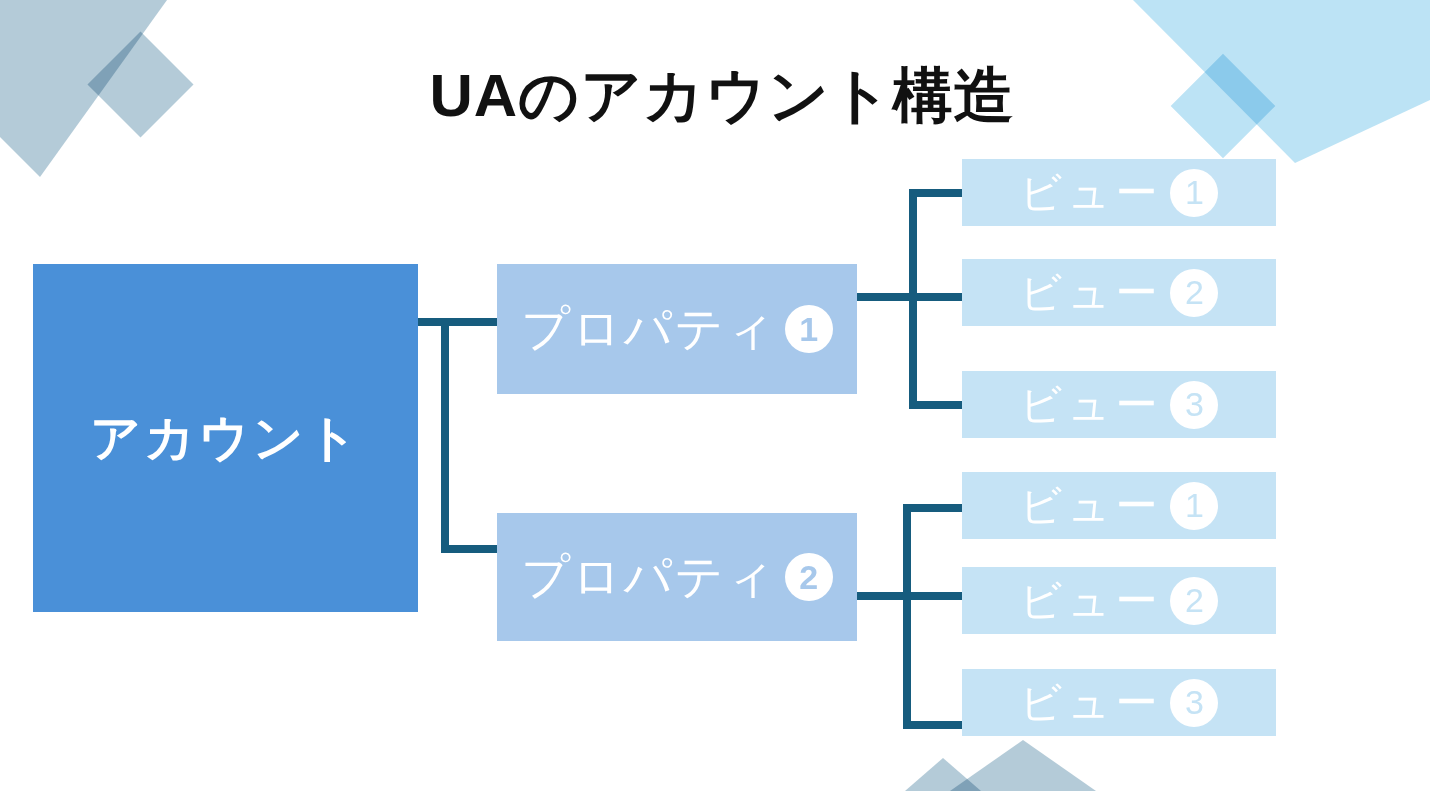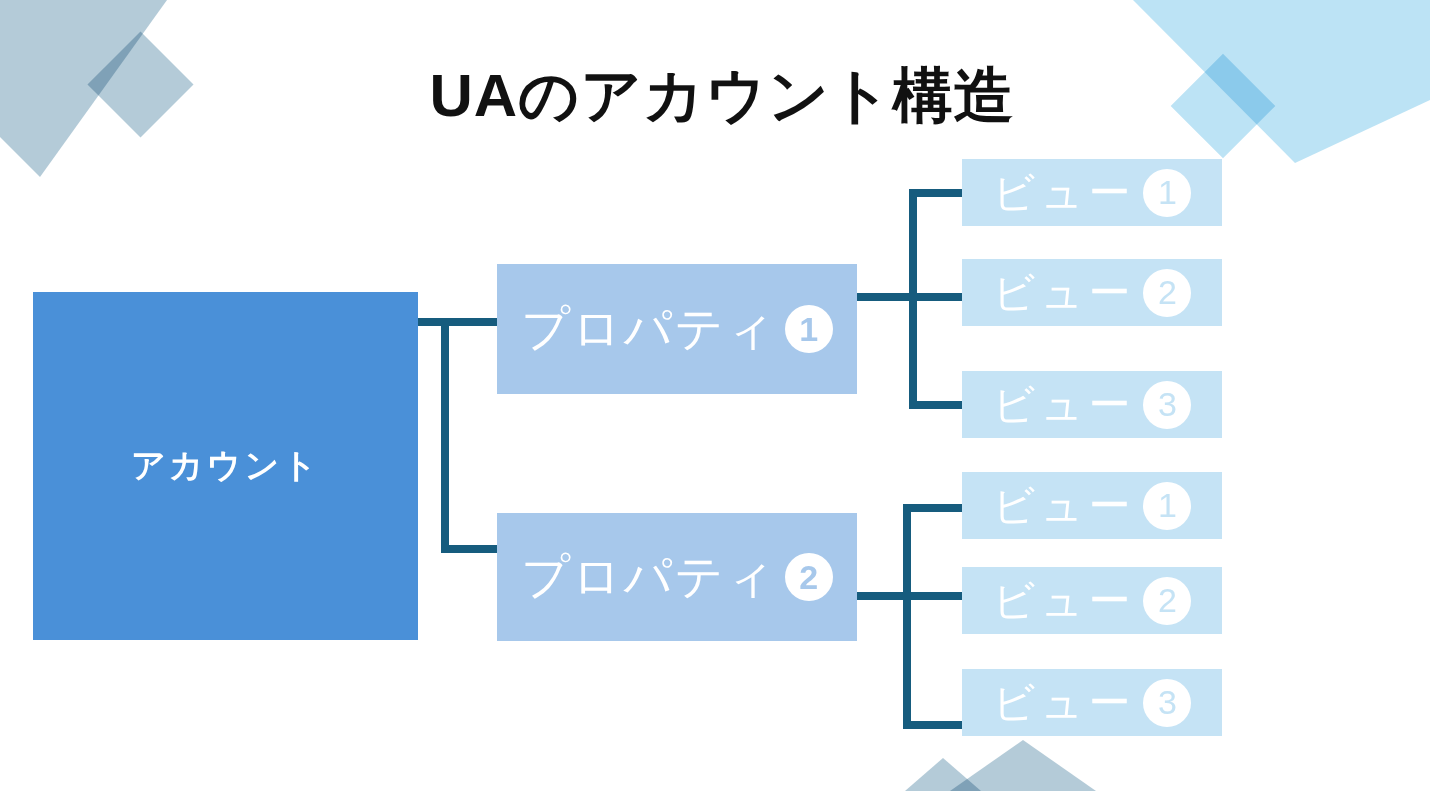--- a/index.html
+++ b/index.html
@@ -83,37 +83,36 @@
     position: absolute;
     z-index: 2;
     display: flex;
     align-items: center;
     justify-content: center;
     color: var(--box-text);
   }
   .box-account {
     left: 33px; top: 264px; width: 385px; height: 348px;
     background: var(--account-blue);
-    font-size: 34px;
+    font-size: 50px;
     font-weight: 700;
     letter-spacing: 3px;
-    margin-top: 28px;
   }
   .box-property {
     left: 497px; width: 360px; height: 130px;
     background: var(--property-blue);
     font-size: 48px;
     font-weight: 400;
     letter-spacing: 2px;
     align-items: center;
   }
   .box-property-1 { top: 264px; }
   .box-property-2 { top: 513px; height: 128px; }
   .box-view {
-    left: 962px; width: 260px; height: 67px;
+    left: 962px; width: 314px; height: 67px;
     background: var(--view-blue);
     font-size: 42px;
     font-weight: 400;
     letter-spacing: 5px;
   }
   .box-view-1-1 { top: 159px; }
   .box-view-1-2 { top: 259px; }
   .box-view-1-3 { top: 371px; }
   .box-view-2-1 { top: 472px; }
   .box-view-2-2 { top: 567px; }

